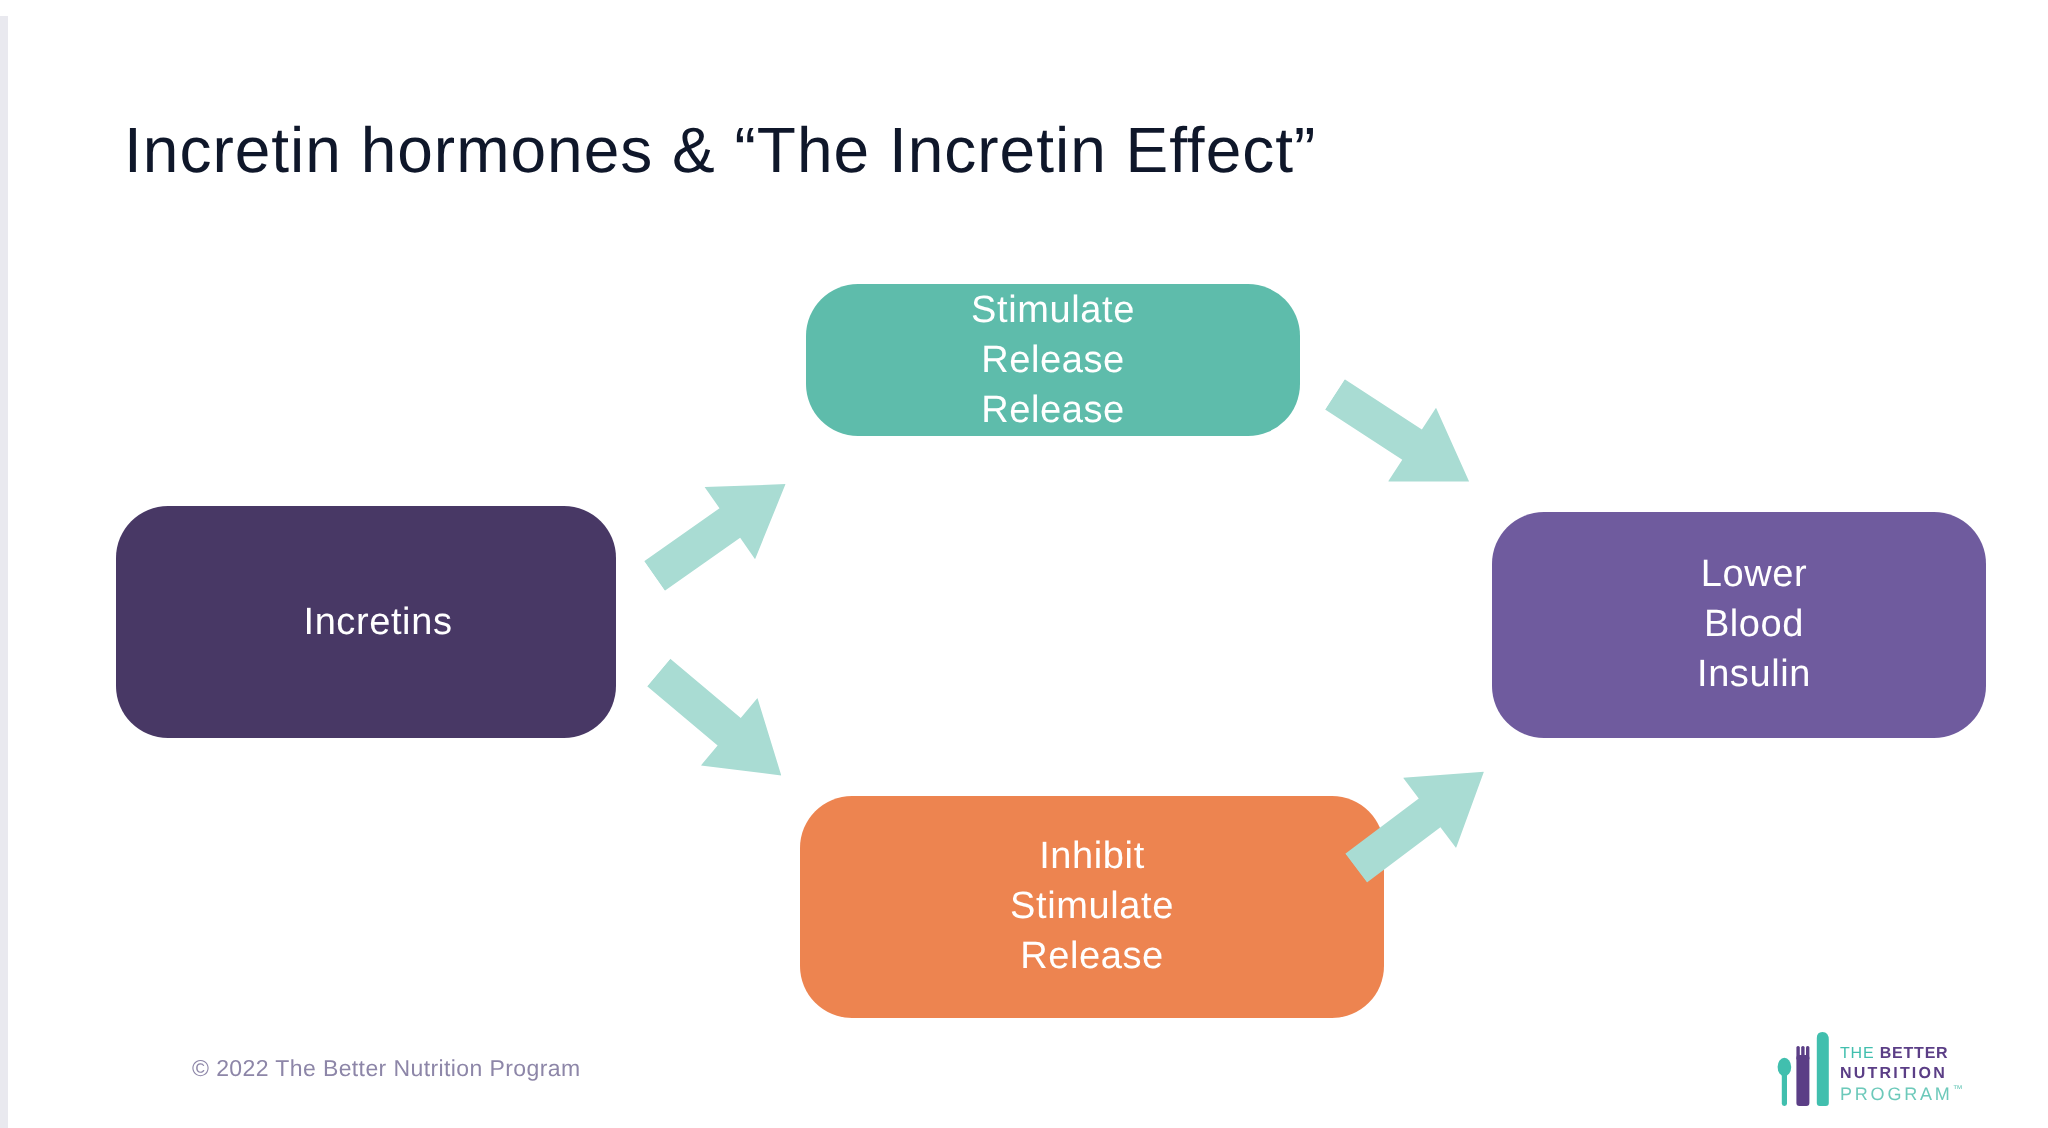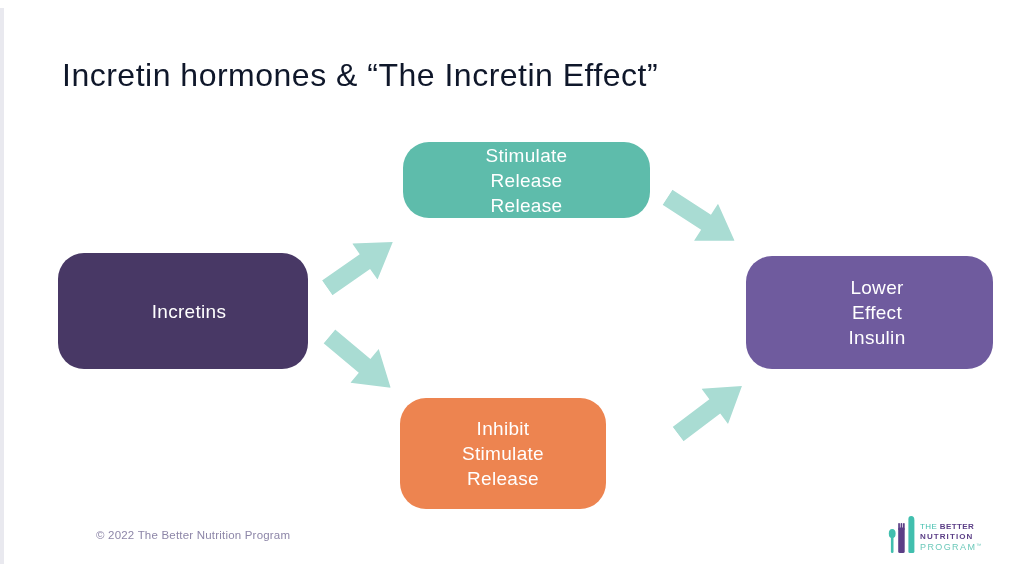--- a/index.html
+++ b/index.html
@@ -32,21 +32,21 @@
     align-items: center;
     justify-content: center;
     text-align: center;
     color: #ffffff;
     font-size: 19px;
     line-height: 25px;
     letter-spacing: 0.3px;
   }
   .node-incretins { left: 58px;  top: 253px; width: 250px; height: 116px; background: #483865; padding-left: 12px; }
   .node-stimulate { left: 403px; top: 142px; width: 247px; height: 76px; background: #5ebcab; }
-  .node-inhibit   { left: 400px; top: 398px; width: 206px; height: 111px; background: #ed8450; }
+  .node-inhibit   { left: 400px; top: 398px; width: 292px; height: 111px; background: #ed8450; }
   .node-lower     { left: 746px; top: 256px; width: 247px; height: 113px; background: #6f5b9e; }
   .arrow {
     position: absolute;
     width: 80px; height: 44px;
   }
   .arrow svg { display: block; width: 100%; height: 100%; }
   .arrow polygon { fill: var(--arrow, #a9dcd3); }
   .arrow-1 { left: 320px; top: 243px; transform: rotate(-35deg); }
   .arrow-2 { left: 320px; top: 340px; transform: rotate(40deg); }
   .arrow-3 { left: 661px; top: 197px; transform: rotate(33deg); }
@@ -99,21 +99,21 @@
   <div>
     <div>Inhibit</div>
     <div>Stimulate</div>
     <div>Release</div>
   </div>
 </div>
 
 <div class="node node-lower" style="background: rgb(111, 91, 158); padding-left: 15px;">
   <div>
     <div>Lower</div>
-    <div>Effect</div>
+    <div>Blood</div>
     <div>Insulin</div>
   </div>
 </div>
 
 <div class="arrow arrow-1">
   <svg viewBox="0 0 80 44">
       <polygon points="0,13 46,13 46,0 80,22 46,44 46,31 0,31"></polygon>
     </svg>
 </div>
 <div class="arrow arrow-2">

